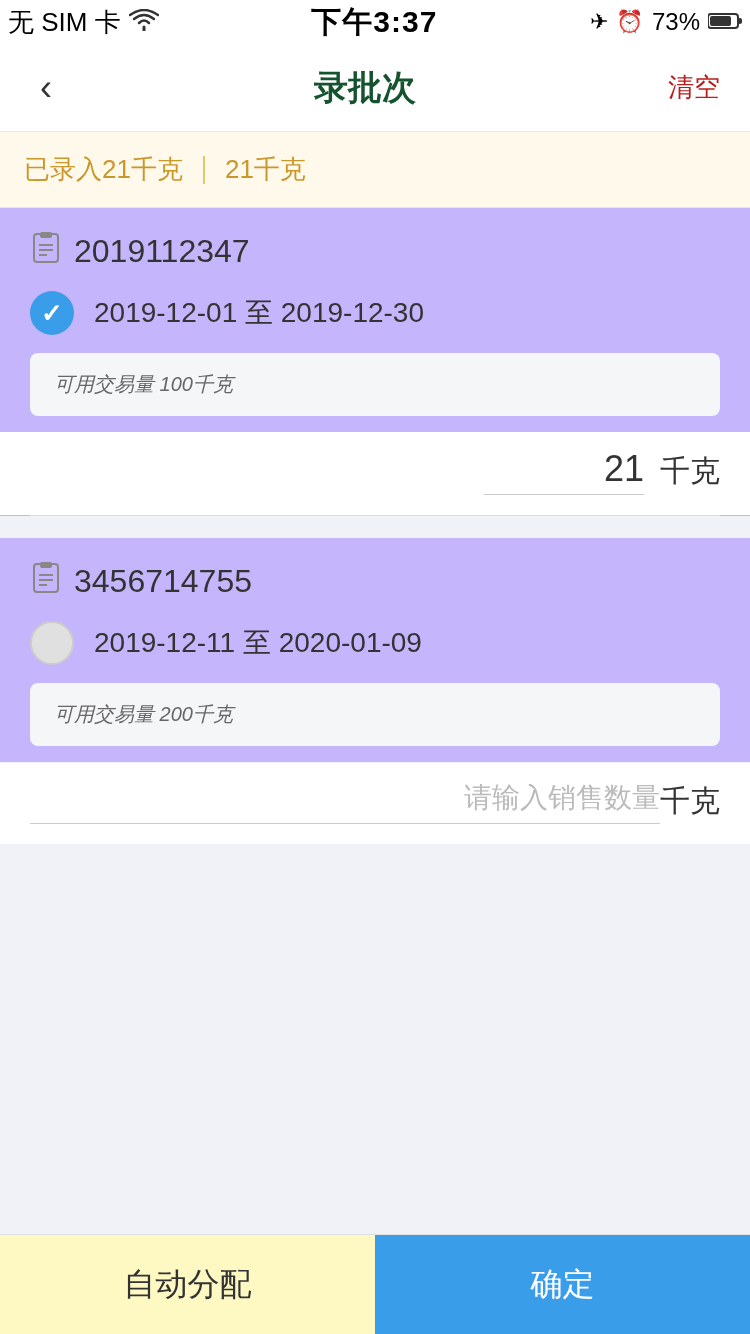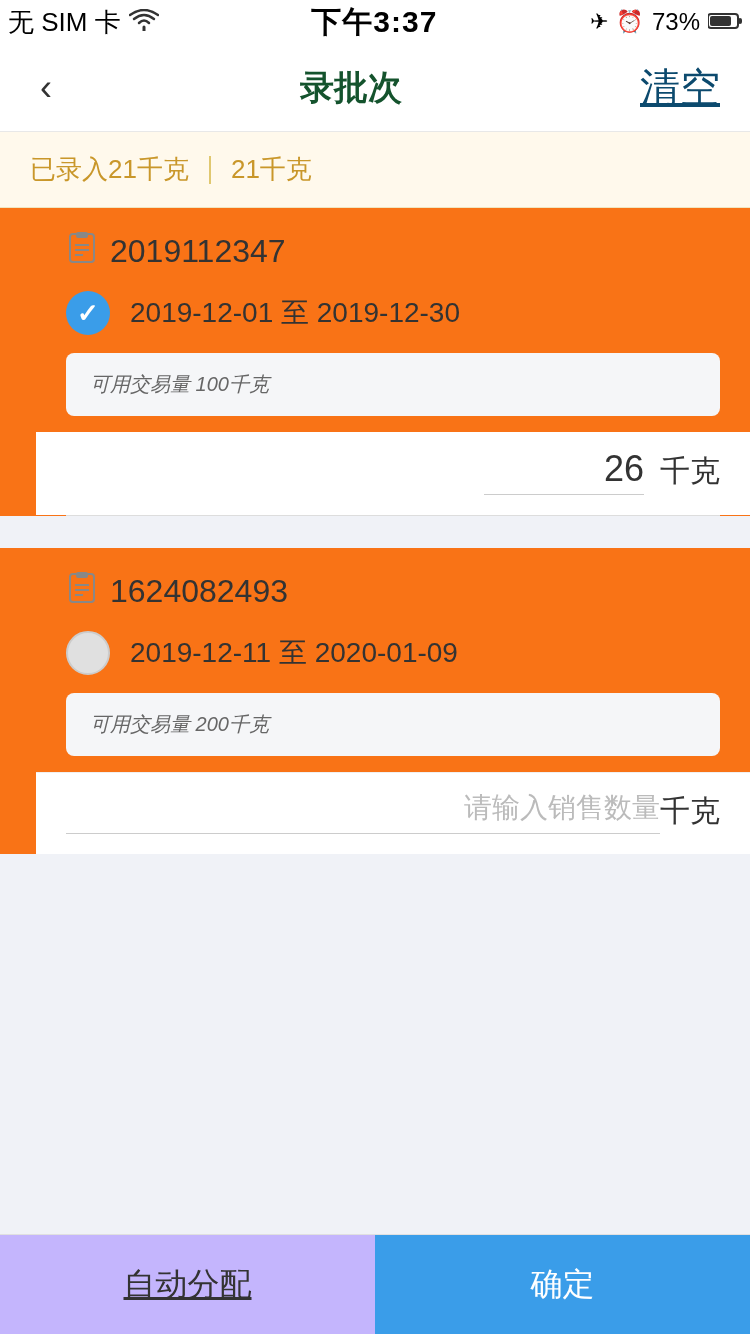--- a/index.html
+++ b/index.html
@@ -56,30 +56,29 @@
       color: #333;
       cursor: pointer;
       padding: 10px;
     }
     .nav-title {
       font-size: 34px;
       font-weight: 600;
       color: #14532d;
     }
     .nav-clear {
-      font-size: 40px;
-      color: #0c4a6e;
+      font-size: 26px;
+      color: #b91c1c;
       cursor: pointer;
-      text-decoration: underline;
     }
 
     
     .summary-bar {
       background: #fff9ec;
-      padding: 20px 30px;
+      padding: 20px 24px;
       display: flex;
       align-items: center;
       gap: 20px;
       border-bottom: 1px solid #f0e6c0;
     }
     .summary-label {
       font-size: 26px;
       color: #c9972a;
     }
     .summary-divider {
@@ -87,23 +86,22 @@
       height: 28px;
       background: #e0c870;
     }
     .summary-value {
       font-size: 26px;
       color: #c9972a;
     }
 
     
     .batch-card {
-      background: #f97316;
-      margin-bottom: 16px;
-      padding-left: 36px;
+      background: #c4b5fd;
+      margin-bottom: 6px;
     }
     .batch-header {
       display: flex;
       align-items: center;
       padding: 24px 30px 10px 30px;
       gap: 12px;
     }
     .batch-icon {
       font-size: 30px;
       color: #666;
@@ -221,25 +219,24 @@
       background: #fff;
       border-top: 1px solid #e0e0e0;
     }
     .btn-auto {
       flex: 1;
       display: flex;
       align-items: center;
       justify-content: center;
       font-size: 32px;
       color: #333;
-      background: #c4b5fd;
+      background: #fef9c3;
       cursor: pointer;
       border: none;
       outline: none;
-      text-decoration: underline;
     }
     .btn-confirm {
       flex: 1;
       display: flex;
       align-items: center;
       justify-content: center;
       font-size: 32px;
       color: #fff;
       background: #3a9de9;
       cursor: pointer;
@@ -318,41 +315,41 @@
     <div class="batch-row">
       <div class="batch-checkbox checked">
         <span class="checkmark">✓</span>
       </div>
       <span class="batch-date">2019-12-01 至 2019-12-30</span>
     </div>
     <div class="batch-available">可用交易量 100千克</div>
 
     <div class="quantity-row">
       <div class="quantity-underline">
-        <span class="quantity-value">26</span>
+        <span class="quantity-value">21</span>
       </div>
       <span class="quantity-unit">千克</span>
     </div>
     <div class="section-divider"></div>
   </div>
 
   <div class="card-divider"></div>
 
   <div class="batch-card">
     <div class="batch-header">
       <span class="batch-icon">
         <svg width="32" height="32" viewBox="0 0 32 32">
           <rect x="4" y="2" width="24" height="28" rx="3" stroke="#888" stroke-width="2" fill="none"></rect>
           <rect x="10" y="0" width="12" height="6" rx="2" fill="#888"></rect>
           <line x1="9" y1="13" x2="23" y2="13" stroke="#888" stroke-width="2"></line>
           <line x1="9" y1="18" x2="23" y2="18" stroke="#888" stroke-width="2"></line>
           <line x1="9" y1="23" x2="17" y2="23" stroke="#888" stroke-width="2"></line>
         </svg>
       </span>
-      <span class="batch-id">1624082493</span>
+      <span class="batch-id">3456714755</span>
     </div>
     <div class="batch-row">
       <div class="batch-checkbox unchecked">
       </div>
       <span class="batch-date">2019-12-11 至 2020-01-09</span>
     </div>
     <div class="batch-available">可用交易量 200千克</div>
 
     <div class="input-row">
       <span class="input-placeholder-text">请输入销售数量</span>

